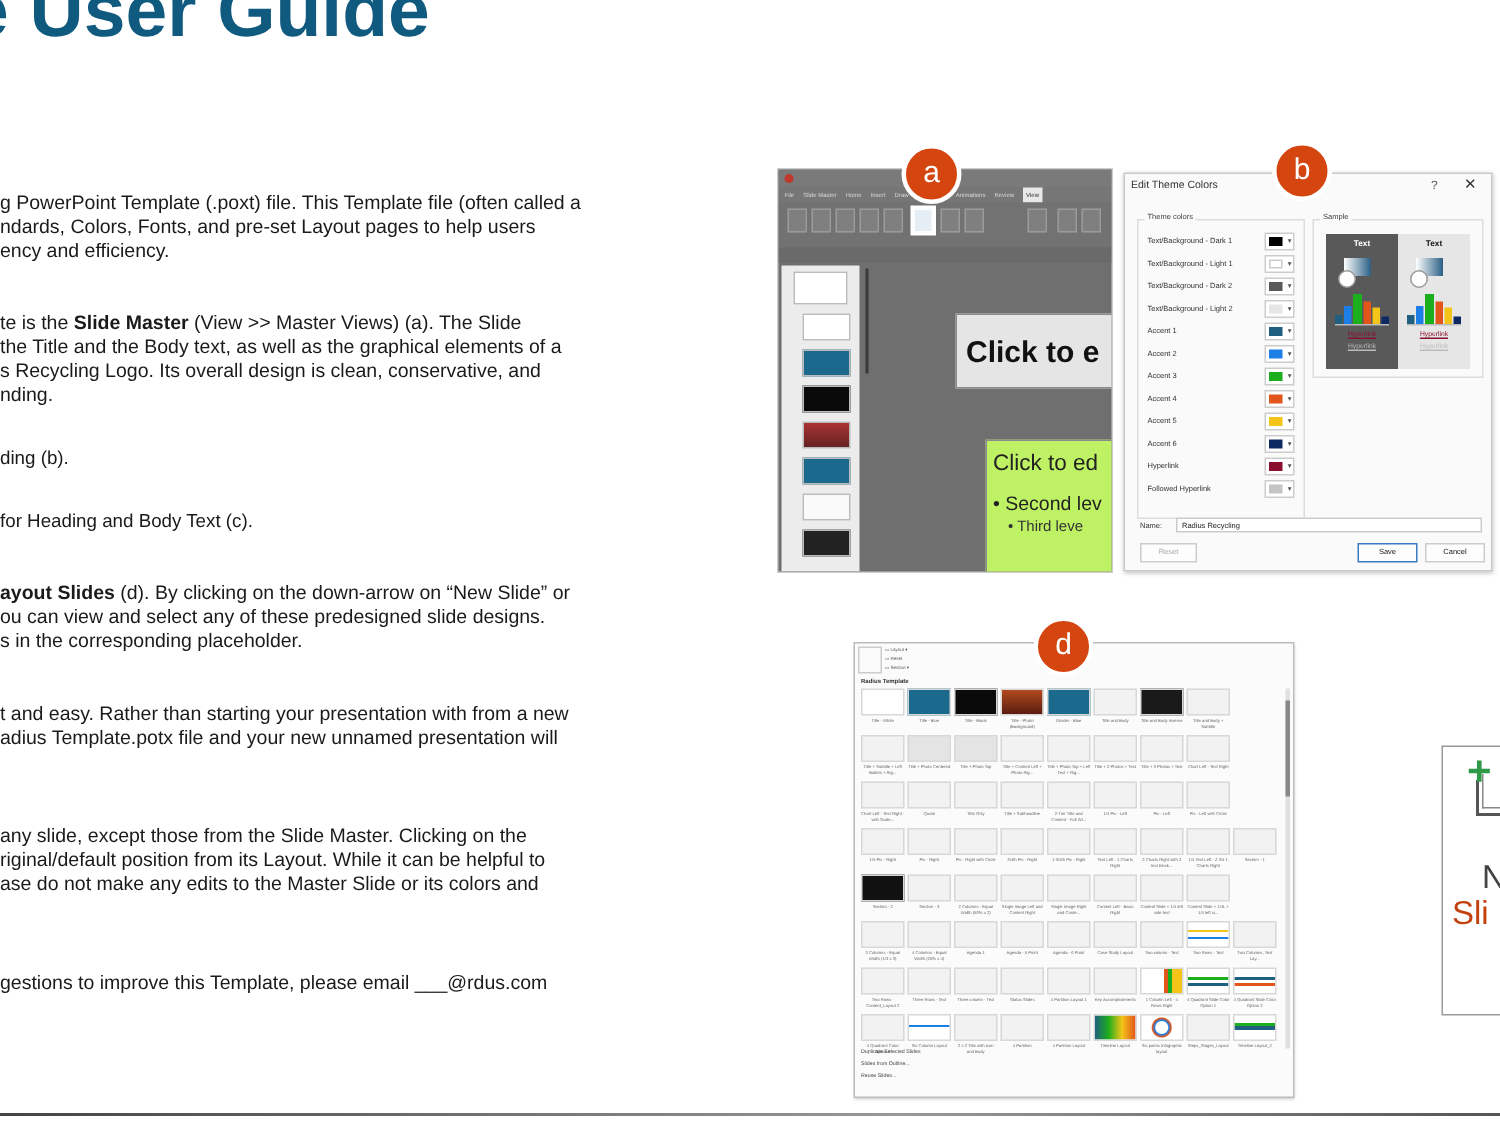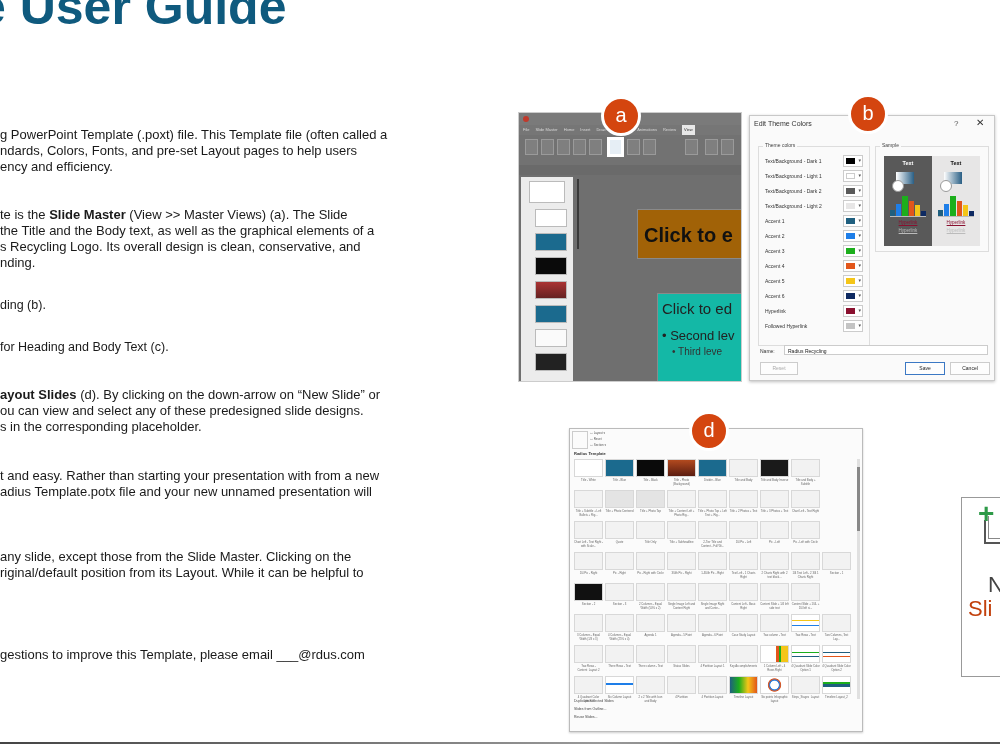--- a/index.html
+++ b/index.html
@@ -18,23 +18,23 @@
   .fig-a .tabs{position:absolute;left:0;top:12px;width:100%;height:10px;background:#767676;display:flex;gap:6px;padding-left:4px;box-sizing:border-box;}
   .fig-a .tabs span{font-size:4px;color:#d8d8d8;line-height:10px;}
   .fig-a .tabs .active{background:#e8e8e8;color:#333;padding:0 2px;}
   .fig-a .ribbon{position:absolute;left:0;top:22px;width:100%;height:30px;background:#727272;}
   .fig-a .rbtn{position:absolute;top:4px;width:11px;height:14px;border:1px solid #9a9a9a;background:#7f7f7f;}
   .fig-a .rbtn.hl{background:#e6eef5;border:1px solid #fff;box-shadow:0 0 0 2px #fff;}
   .fig-a .qat{position:absolute;left:0;top:52px;width:100%;height:10px;background:#6a6a6a;}
   .fig-a .thumbs{position:absolute;left:2px;top:64px;width:52px;height:204px;background:#ececec;}
   .fig-a .thumb{position:absolute;left:14px;width:30px;height:16px;border:1px solid #bbb;}
   .fig-a .scroll{position:absolute;left:58px;top:66px;width:2px;height:70px;background:#3a3a3a;}
-  .fig-a .ph1{position:absolute;left:118px;top:96px;width:120px;height:48px;border:1px solid #8a8a8a;background:#a16207;}
+  .fig-a .ph1{position:absolute;left:118px;top:96px;width:120px;height:48px;border:1px solid #8a8a8a;background:#e5e5e5;}
   .fig-a .ph1 span{position:absolute;left:6px;top:14px;font-size:20px;font-weight:bold;color:#111;white-space:nowrap;}
-  .fig-a .ph2{position:absolute;left:138px;top:180px;width:100px;height:100px;border:1px solid #8a8a8a;background:#14b8a6;}
+  .fig-a .ph2{position:absolute;left:138px;top:180px;width:100px;height:100px;border:1px solid #8a8a8a;background:#bef264;}
   .fig-a .ph2 .l1{position:absolute;left:4px;top:6px;font-size:15px;color:#222;white-space:nowrap;}
   .fig-a .ph2 .l2{position:absolute;left:4px;top:34px;font-size:13px;color:#222;white-space:nowrap;}
   .fig-a .ph2 .l3{position:absolute;left:14px;top:52px;font-size:10px;color:#333;white-space:nowrap;}
 
   .badge{position:absolute;width:34px;height:34px;border-radius:50%;background:#d4450f;color:#fff;font-size:20px;line-height:32px;text-align:center;border:3px solid #fff;box-sizing:content-box;font-family:"Liberation Sans",sans-serif;}
 
   
   .fig-b{position:absolute;left:749px;top:115px;width:244px;height:264px;background:#fafafa;border:1px solid #c8c8c8;box-shadow:0 1px 3px rgba(0,0,0,.25);}
   .fig-b .dtitle{position:absolute;left:4px;top:4px;font-size:7px;color:#333;}
   .fig-b .help{position:absolute;left:204px;top:3px;font-size:8px;color:#555;}
@@ -113,20 +113,21 @@
 </div>
 
 <div class="para" style="top:468px;">
   <span class="line">t and easy. Rather than starting your presentation with from a new</span>
   <span class="line">adius Template.potx file and your new unnamed presentation will</span>
 </div>
 
 <div class="para" style="top:549px;">
   <span class="line">any slide, except those from the Slide Master. Clicking on the</span>
   <span class="line">riginal/default position from its Layout.  While it can be helpful to</span>
+  <span class="line">ase do not make any edits to the Master Slide or its colors and</span>
 </div>
 
 <div class="para" style="top:647px;">gestions to improve this Template, please email ___@rdus.com</div>
 
 <div class="bottom-rule"></div>
 
 <div class="fig-a">
   <div class="titlebar">
       <span class="dot"></span>
     </div>

